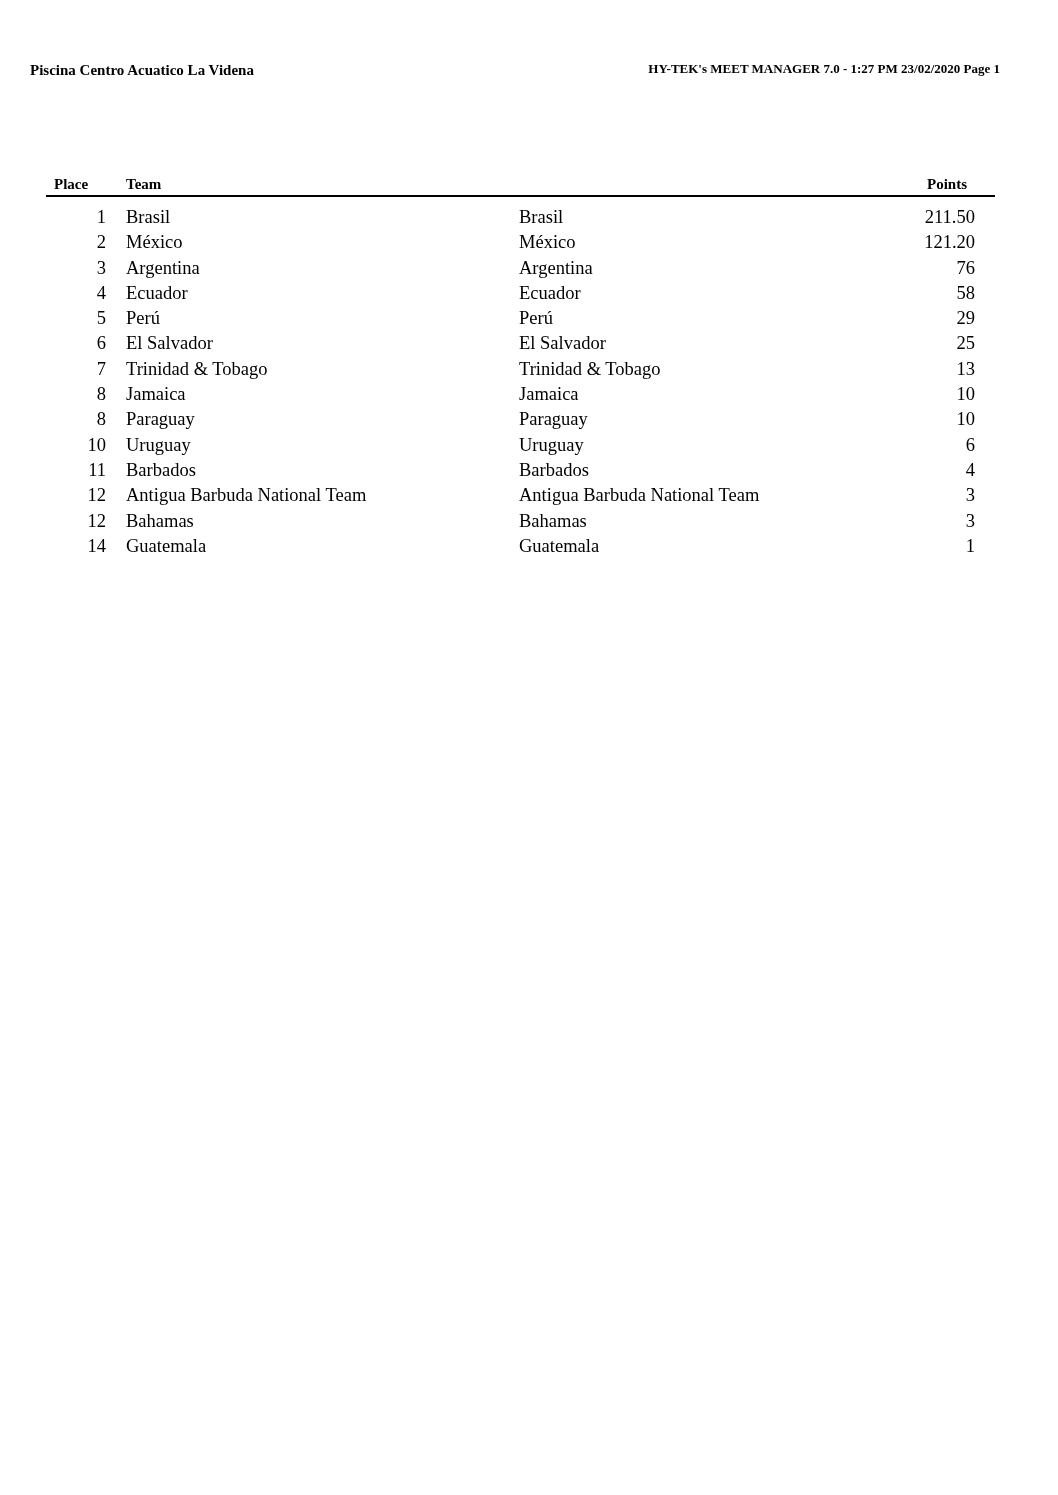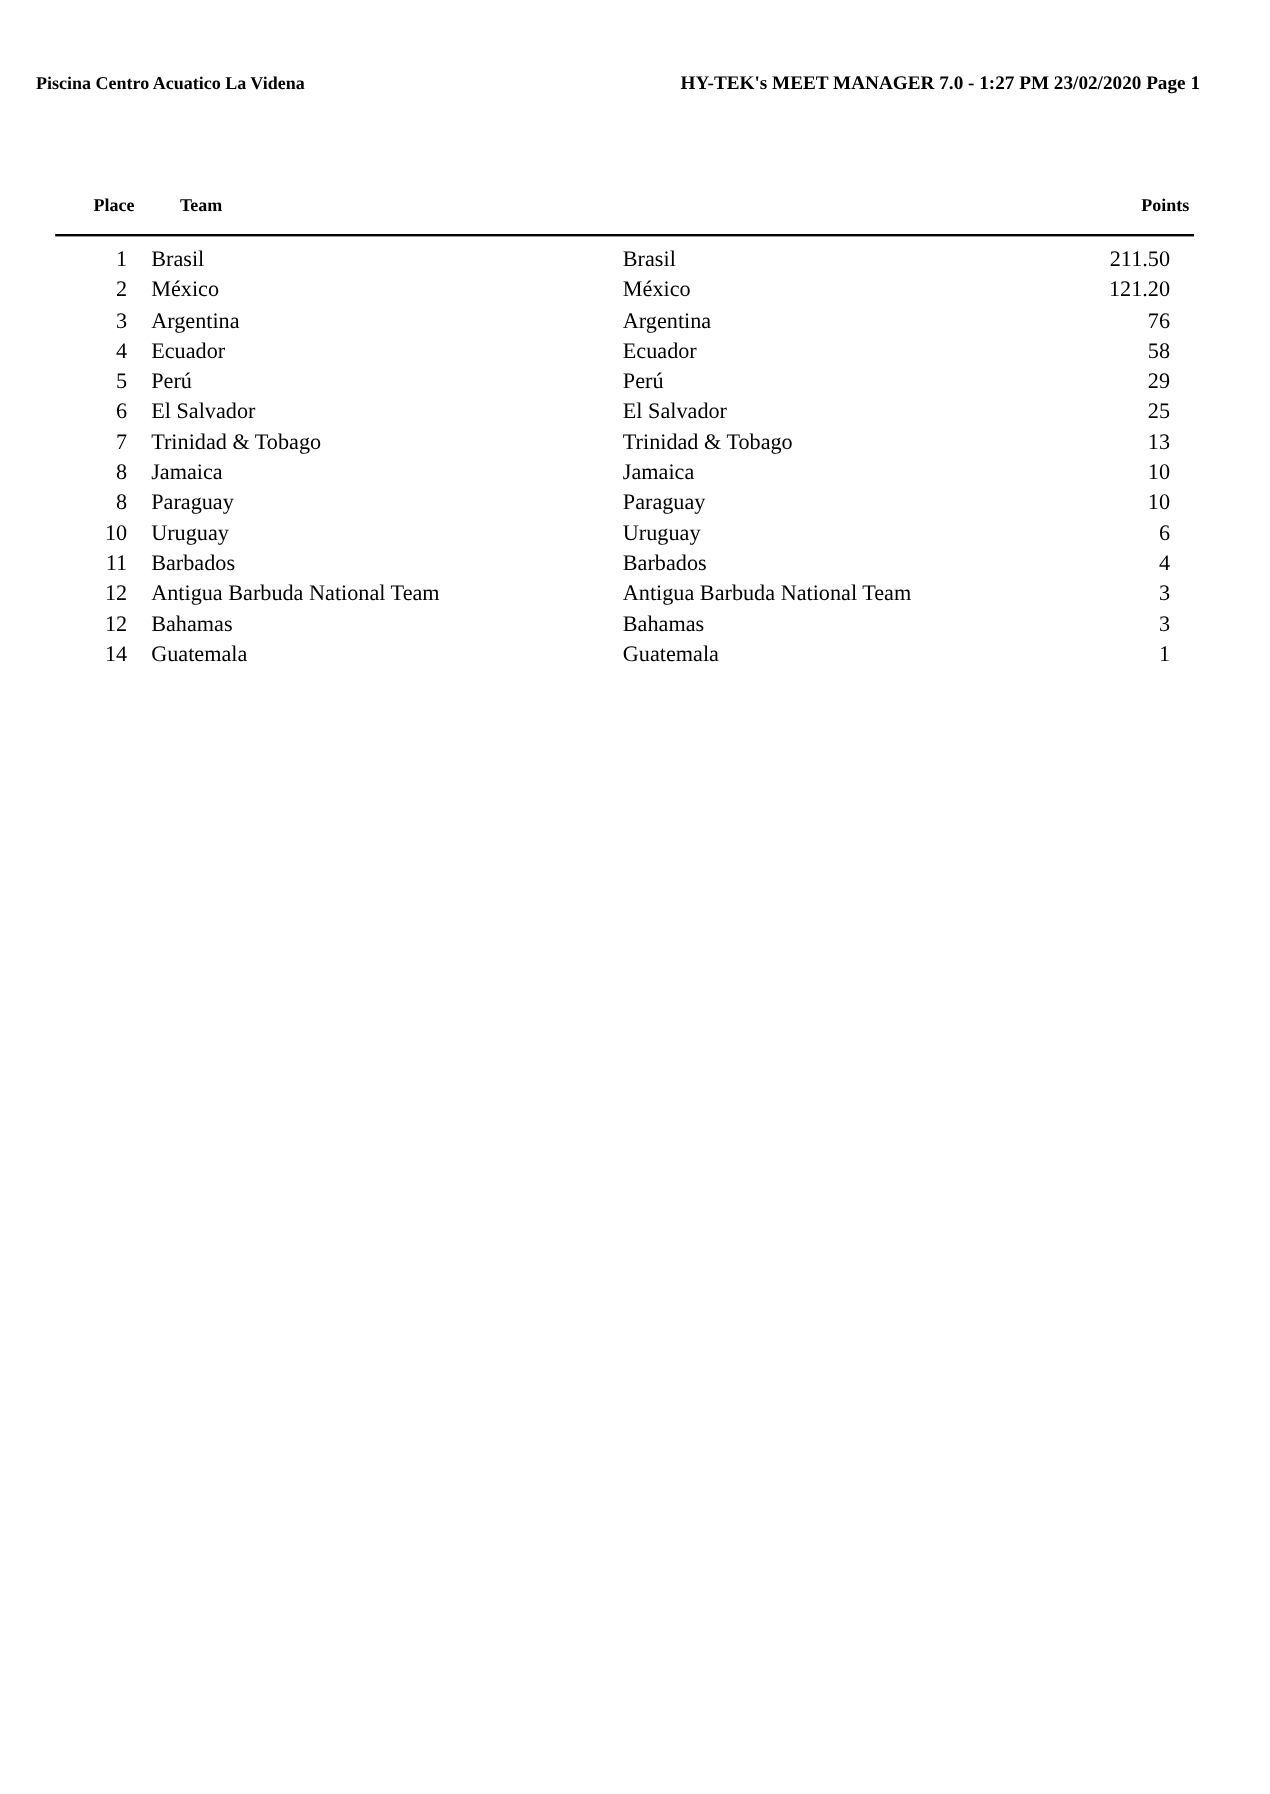--- a/index.html
+++ b/index.html
@@ -30,21 +30,21 @@
     top: 62px;
     font-size: 15px;
     font-weight: bold;
     letter-spacing: 0px;
     white-space: nowrap;
   }
   .hdr-right {
     position: absolute;
     right: 58px;
     top: 61px;
-    font-size: 16px;
+    font-size: 13px;
     font-weight: bold;
     white-space: nowrap;
     margin-left: 12px;
   }
 
   
   .title-block {
     position: absolute;
     left: 0;
     top: 88px;
@@ -56,23 +56,22 @@
     white-space: nowrap;
   }
   .title-1 { font-size: 20px; line-height: 25px; letter-spacing: 0.2px; }
   .title-2 { font-size: 18.5px; line-height: 24px; letter-spacing: 0.2px; }
   .title-3 { font-size: 17px; line-height: 28px; letter-spacing: 0.2px; }
 
   
   .table {
     position: absolute;
     left: 46px;
-    top: 164px;
-    width: 949px;
-    margin-left: 24px;
+    top: 176px;
+    width: 949px;
   }
   .row {
     position: relative;
     height: 25.3px;
     width: 949px;
   }
   .col-place {
     position: absolute;
     left: 0;
     width: 60px;

